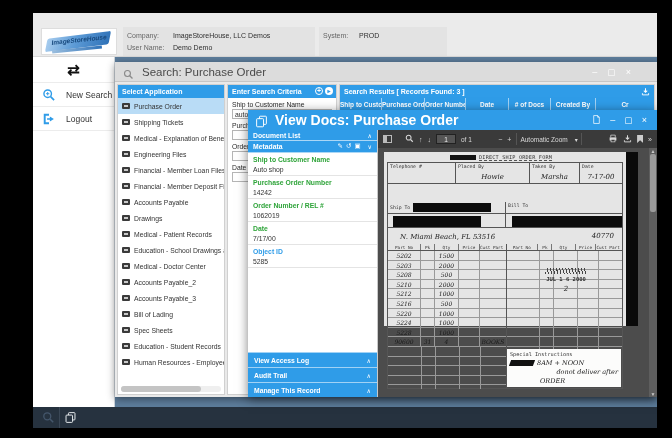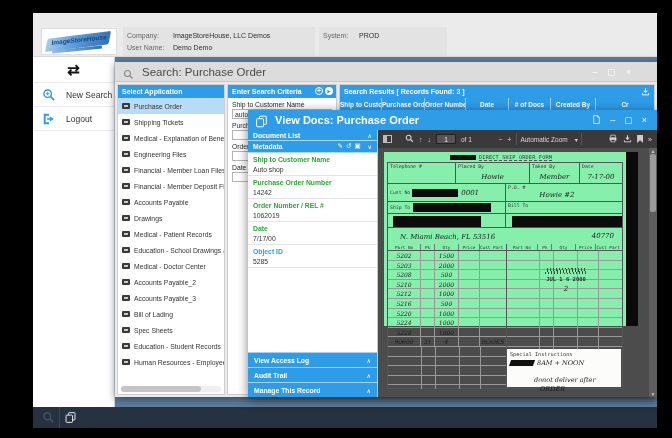--- a/index.html
+++ b/index.html
@@ -67,21 +67,21 @@
   div.res-col:nth-of-type(3){width:41px} div.res-col:nth-of-type(4){width:43px}
   div.res-col:nth-of-type(5){width:42px} div.res-col:nth-of-type(6){width:45px}
   div.res-col:nth-of-type(7){flex:1; border-right:none;}
   .res-scroll { position:absolute; right:1px; top:36px; bottom:1px; width:7px; background:#ececec; }
   .vthumb { width:7px; height:42px; background:#cccccc; }
 
   
   .viewdocs-window { position:absolute; left:248px; top:110px; width:409px; height:287px; background:#fff; box-shadow:0 2px 10px rgba(0,0,0,.5); }
   .vd-titlebar { position:relative; height:20px; background:#2f9ce8; display:flex; align-items:center; }
   .vd-icon { margin-left:7px; width:13px; height:13px; }
-  .vd-title { margin-left:7px; font-size:11px; font-weight:bold; color:#fff; }
+  .vd-title { margin-left:7px; font-size:14px; font-weight:bold; color:#fff; }
   .vd-controls { position:absolute; right:10px; top:0; height:20px; display:flex; align-items:center; gap:9px; }
   .vd-left { position:absolute; left:0; top:20px; width:130px; bottom:0; background:#fff; border-right:1px solid #c9c9c9; }
   .vd-bar { position:relative; background:#2f9ce8; color:#fff; font-size:6.8px; font-weight:bold; display:flex; align-items:center; padding:0 5px; border-bottom:1px solid rgba(255,255,255,.6); cursor:pointer; }
   .bar-doclist { height:11px; }
   .bar-meta { height:12px; }
   .bar-right { margin-left:auto; display:flex; gap:3px; align-items:center; font-weight:normal; }
   .bar-ico { font-size:6.5px; line-height:1; }
   .bar-chev { font-size:6px; margin-left:4px; }
   .meta-field { padding:3px 5px 2px 5px; border-bottom:1px solid #e4e4e4; }
   .mf-label { font-size:6.8px; font-weight:bold; }
@@ -106,21 +106,21 @@
   .tb-zoom { display:flex; align-items:center; gap:3px; padding:0 3px; border-left:1px solid #555; border-right:1px solid #555; height:12px; cursor:pointer; }
   .tb-zoom-label { font-size:6.5px; }
   .tb-bookmark { width:6px; height:8px; background:#ccc; clip-path:polygon(0 0,100% 0,100% 100%,50% 65%,0 100%); cursor:pointer; }
   .pdf-viewer { position:absolute; left:0; right:0; top:18px; bottom:0; background:#4c4c4c; overflow:hidden; }
   .pdf-scrollbar { position:absolute; right:0; top:0; bottom:0; width:8px; background:#5e5e5e; display:flex; flex-direction:column; align-items:center; }
   .sb-arrow { color:#c9c9c9; font-size:5px; line-height:6px; }
   .sb-thumb { width:6px; height:58px; background:#9a9a9a; border-radius:2px; }
   .sb-flex { flex:1; }
 
   
-  .page { position:absolute; left:6px; top:4px; width:254px; height:174px; background:#86efac; color:#222; }
+  .page { position:absolute; left:6px; top:4px; width:254px; height:174px; background:#e5e5e5; color:#222; }
   .scan-band { position:absolute; right:0; top:0; bottom:0; width:12px; background:#0a0a0a; }
   .doc-title-row { position:absolute; left:66px; top:2px; display:flex; align-items:center; gap:3px; }
   .redact-sm { width:26px; height:5px; background:#111; }
   .doc-title { font-family:"DejaVu Sans Mono", monospace; font-size:5.2px; letter-spacing:.2px; border-bottom:1px dashed #555; color:#333; white-space:nowrap; }
   .form { position:absolute; left:3px; top:10px; width:236px; height:227px; border:1px solid #555; }
   .frow { position:absolute; left:0; right:0; display:flex; border-bottom:1px solid #555; }
   .fr1 { top:0; height:21px; }
   .fr2 { top:21px; height:18px; }
   .fr3 { top:39px; height:12px; }
   .fr4 { top:51px; height:14px; }
@@ -161,21 +161,21 @@
   .center-divider { position:absolute; left:118px; top:0; bottom:0; width:1px; background:#555; }
   .stamp { position:absolute; left:136px; top:24px; width:84px; text-align:center; }
   .stamp-squiggle { width:42px; height:6px; margin:0 auto 2px auto; background:repeating-linear-gradient(75deg, #444 0 1px, transparent 1px 3px); }
   .stamp-date { font-family:"DejaVu Sans Mono", monospace; font-size:5.5px; font-weight:bold; color:#333; }
   .stamp-two { font-size:7px; margin-top:3px; }
   .special { position:absolute; left:119px; right:1px; top:105px; bottom:1px; background:#fcfcfb; padding:2px 3px; }
   .sp-label { font-family:"DejaVu Sans Mono", monospace; font-size:5.2px; color:#333; }
   .sp-line1 { display:flex; align-items:center; gap:3px; margin-top:2px; }
   .scribble { width:24px; height:6px; background:#111; transform:skewX(-20deg); }
   .sp-hw { font-size:6.5px; }
-  .sp-line2 { margin-left:24px; margin-top:9px; }
+  .sp-line2 { margin-left:24px; margin-top:1px;text-align:right; }
   .sp-line3 { margin-left:30px; margin-top:1px; }
 </style>
 </head>
 <body>
 
 <div class="stage">
   <div class="desktop"></div>
 
   <div class="app-header">
     <div class="logo-box">
@@ -578,40 +578,25 @@
             <div class="frow fr1">
               <div class="fcell c-tel">
                   <span class="flabel">Telephone #</span>
                 </div>
               <div class="fcell c-placed">
                 <span class="flabel">Placed By</span>
                 <span class="hw fval">Howie</span>
               </div>
               <div class="fcell c-taken">
                 <span class="flabel">Taken By</span>
-                <span class="hw fval">Member</span>
+                <span class="hw fval">Marsha</span>
               </div>
               <div class="fcell c-date">
                 <span class="flabel">Date</span>
                 <span class="hw fval">7-17-00</span>
-              </div>
-            </div>
-            <div class="frow fr2">
-              <div class="fcell half">
-                <div class="inline-flex">
-                  <span class="flabel" style="position:static;margin-left:2px;">Cust No</span>
-                  <span class="redact r-cust"></span>
-                  <span class="hw hw-inline">0001</span>
-                </div>
-              </div>
-              <div class="fcell half2">
-                <div class="inline-flex">
-                  <span class="flabel" style="position:static;margin-left:2px;align-self:flex-start;margin-top:1px;">P.O. #</span>
-                  <span class="hw hw-po">Howie #2</span>
-                </div>
               </div>
             </div>
             <div class="frow fr3">
               <div class="fcell half">
                 <div class="inline-flex">
                   <span class="flabel" style="position:static;margin-left:2px;">Ship To</span>
                   <span class="redact r-ship"></span>
                 </div>
               </div>
               <div class="fcell half2">

